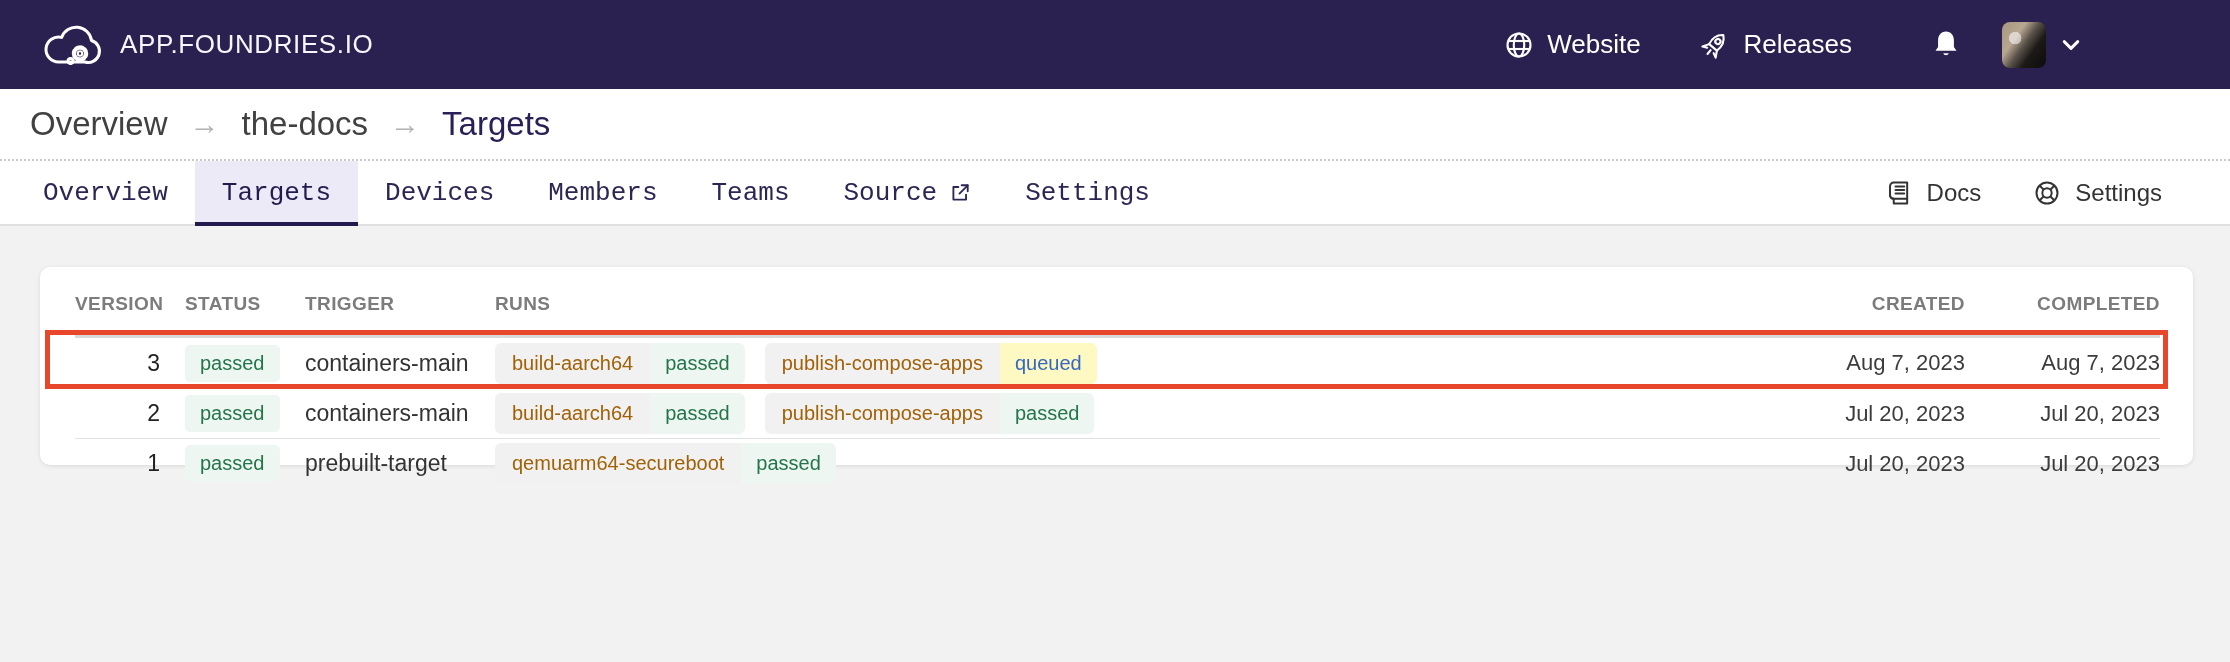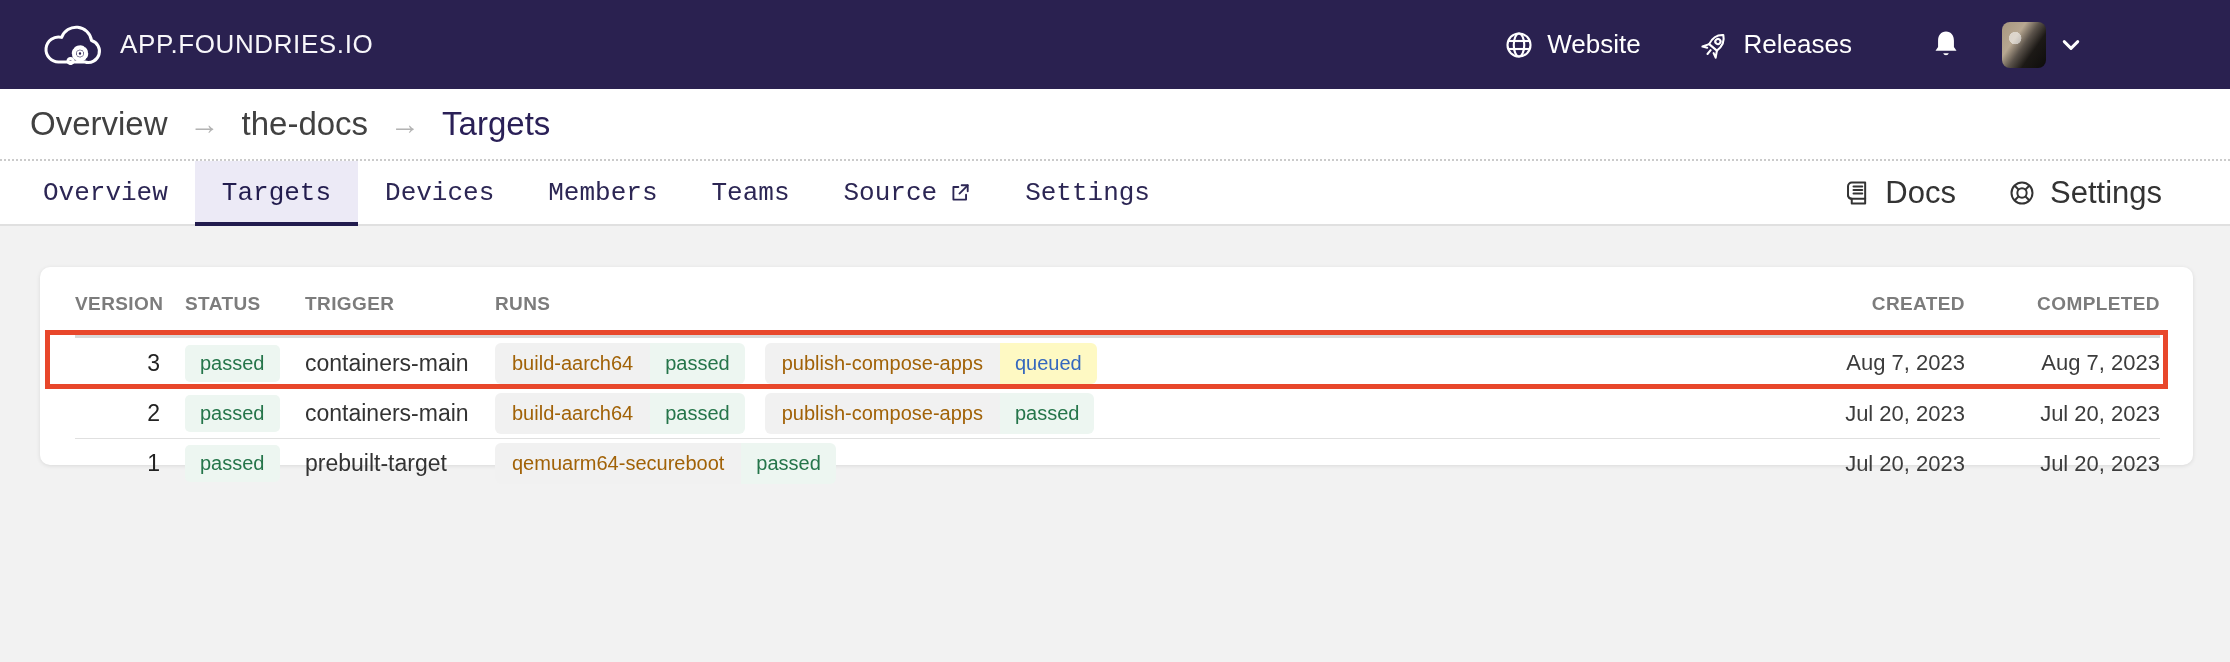--- a/index.html
+++ b/index.html
@@ -41,21 +41,21 @@
   }
   .tab {
     display:flex; align-items:center; gap:12px; padding:0 27px;
     font-size:26px; color:#2c2654; cursor:pointer; position:relative;font-family:Liberation Mono, monospace;
   }
   .tab.active { background:#eceaf6; color:#221c4e; }
   .tab.active::after {
     content:""; position:absolute; left:0; right:0; bottom:-2px; height:4px; background:#221c4e;
   }
   .tab-actions { margin-left:auto; display:flex; align-items:center; gap:52px; padding-right:68px; }
-  .tab-action { display:flex; align-items:center; gap:14px; font-size:31px; color:#333333; cursor:pointer; }
+  .tab-action { display:flex; align-items:center; gap:14px; font-size:24px; color:#333333; cursor:pointer; }
   
   .content { position:relative; height:436px; }
   .controls { display:flex; justify-content:flex-end; gap:15px; padding:37px 40px 0 0; }
   .icon-btn {
     width:47px; height:47px; background:#fff; border:1px solid #d8d8d8; border-radius:8px;
     display:flex; align-items:center; justify-content:center; cursor:pointer;
   }
   .page-size {
     height:47px; min-width:84px; background:#fff; border:1px solid #d8d8d8; border-radius:8px;
     display:flex; align-items:center; justify-content:center; gap:14px;

